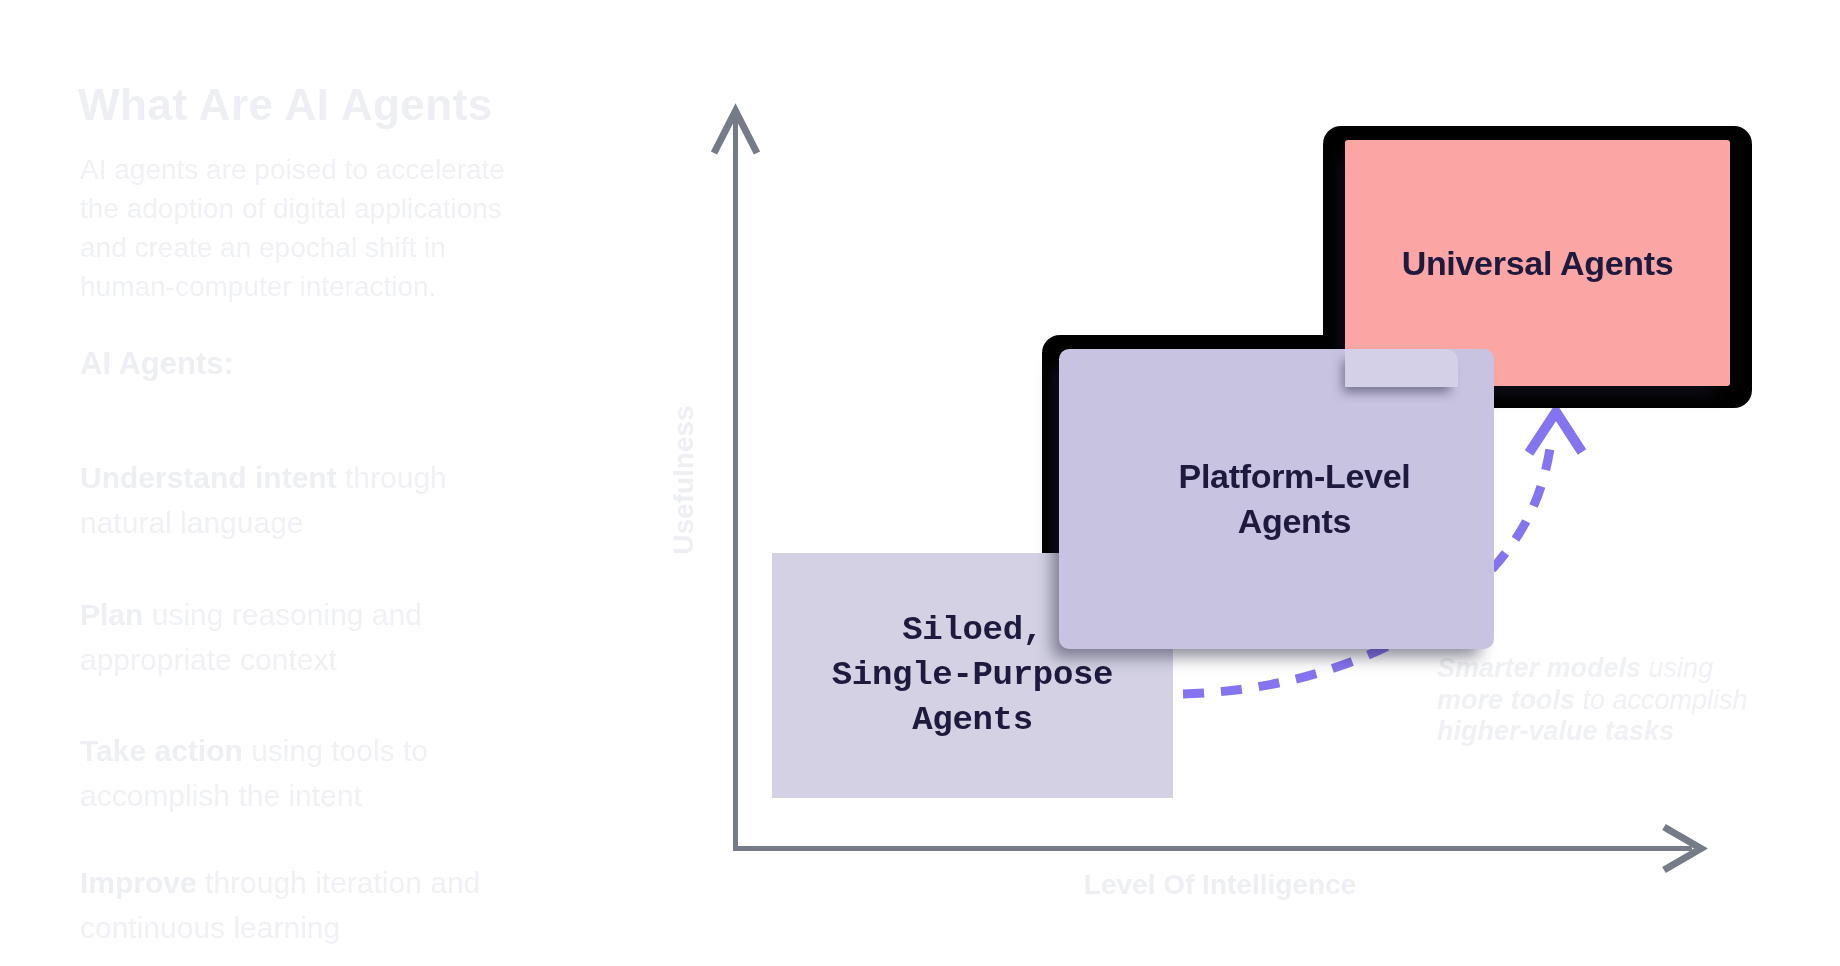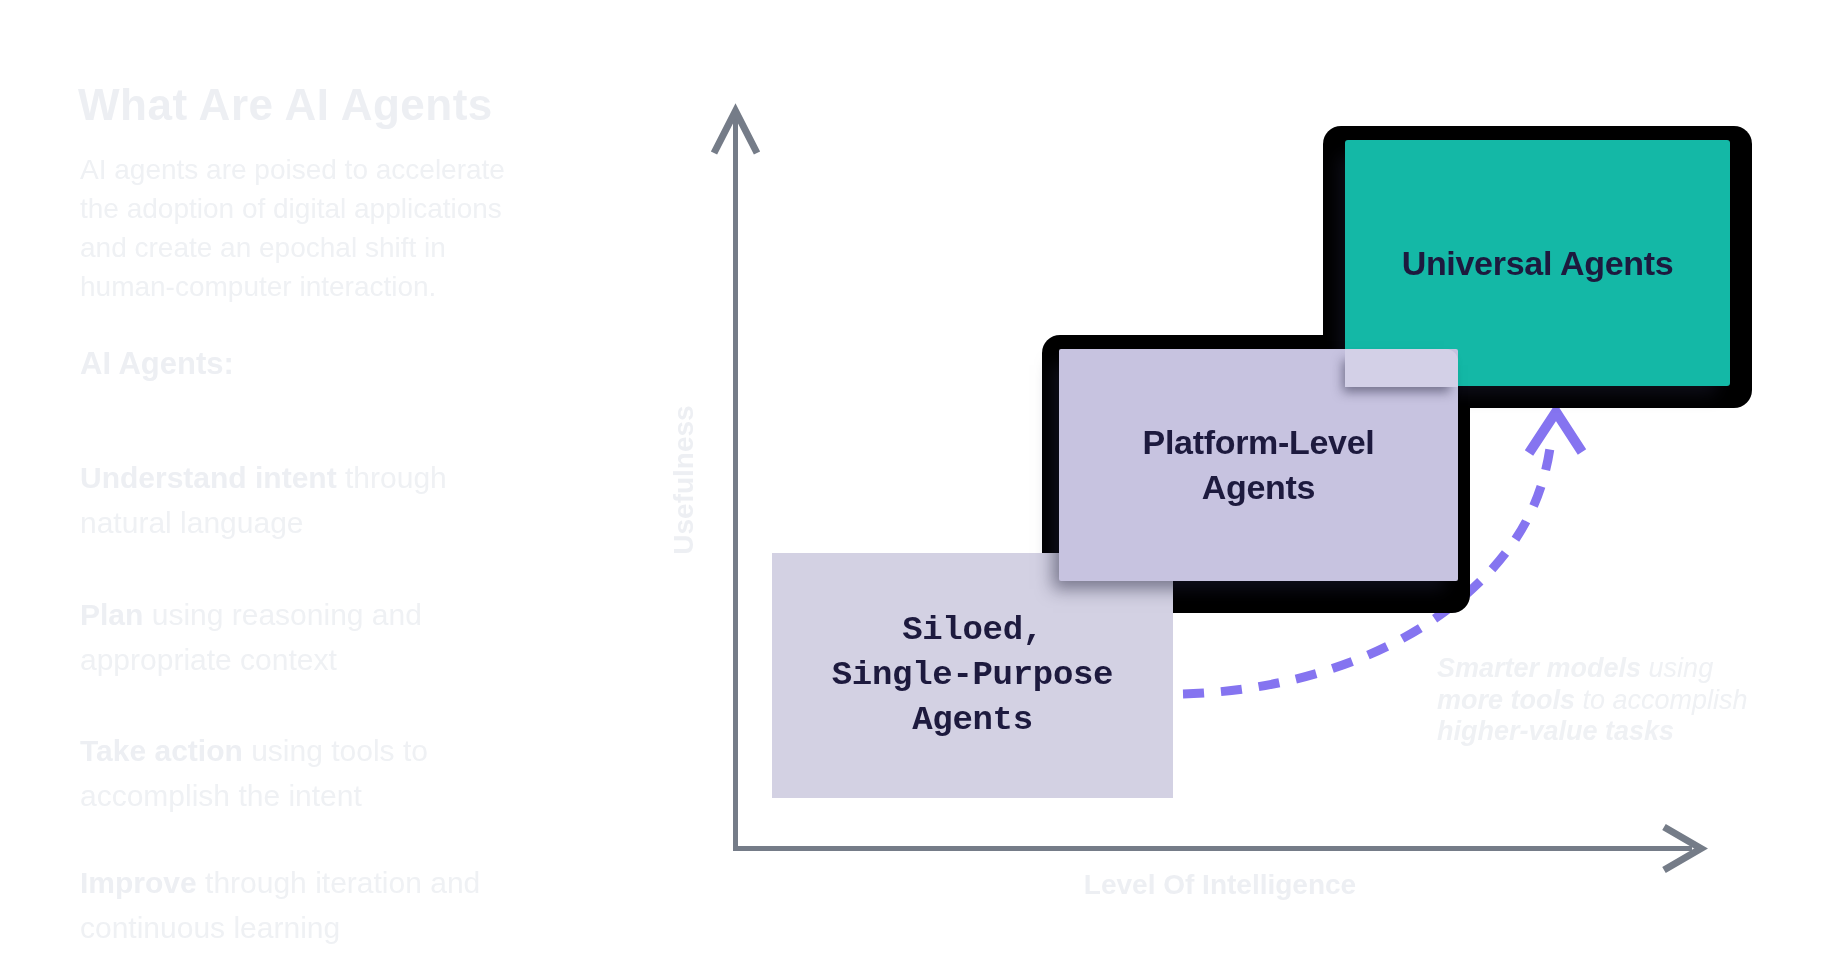--- a/index.html
+++ b/index.html
@@ -61,23 +61,24 @@
     position:absolute;left:772px;top:553px;width:401px;height:245px;z-index:2;
     background:#d3d1e3;
     font-family:Liberation Mono, monospace;
   }
   .box-fill-universal{
     position:absolute;left:1345px;top:140px;width:385px;height:246px;z-index:3;
     background:#b5aede;border-radius:3px;
     box-shadow:-10px 12px 16px -4px rgba(30,30,55,.45);
   }
   .box-fill-platform{
-    position:absolute;left:1059px;top:349px;width:399px;height:232px;z-index:4;
-    background:#c7c3e0;border-radius:2px;
+    position:absolute;left:1059px;top:349px;width:399px;height:300px;z-index:4;
+    background:#c7c3e0;border-radius:10px;
     box-shadow:-10px 12px 16px -4px rgba(30,30,55,.5);
+    padding-left:36px;
   }
   .overlap-patch{
     position:absolute;left:1345px;top:349px;width:113px;height:38px;z-index:5;
     background:rgba(255,255,255,.22);border-radius:0 12px 0 0;
     box-shadow:-5px 8px 11px -3px rgba(30,30,55,.5);
   }
 
   
   .arrow-caption{
     position:absolute;left:1437px;top:653px;z-index:1;
@@ -133,21 +134,21 @@
 
   <div class="box-black box-black-platform"></div>
   <div class="box-black box-black-universal"></div>
 
   <div class="box-siloed" style="background: rgb(211, 209, 227);">
     <div class="box-label">Siloed,
 Single-Purpose
 Agents</div>
   </div>
 
-  <div class="box-fill-universal" style="background: #14b8a6;">
+  <div class="box-fill-universal" style="background: #fca5a5;">
     <div class="box-label">Universal Agents</div>
   </div>
 
   <div class="box-fill-platform" style="background: rgb(199, 195, 224);">
     <div class="box-label">Platform-Level
 Agents</div>
   </div>
 
   <div class="overlap-patch"></div>
 

